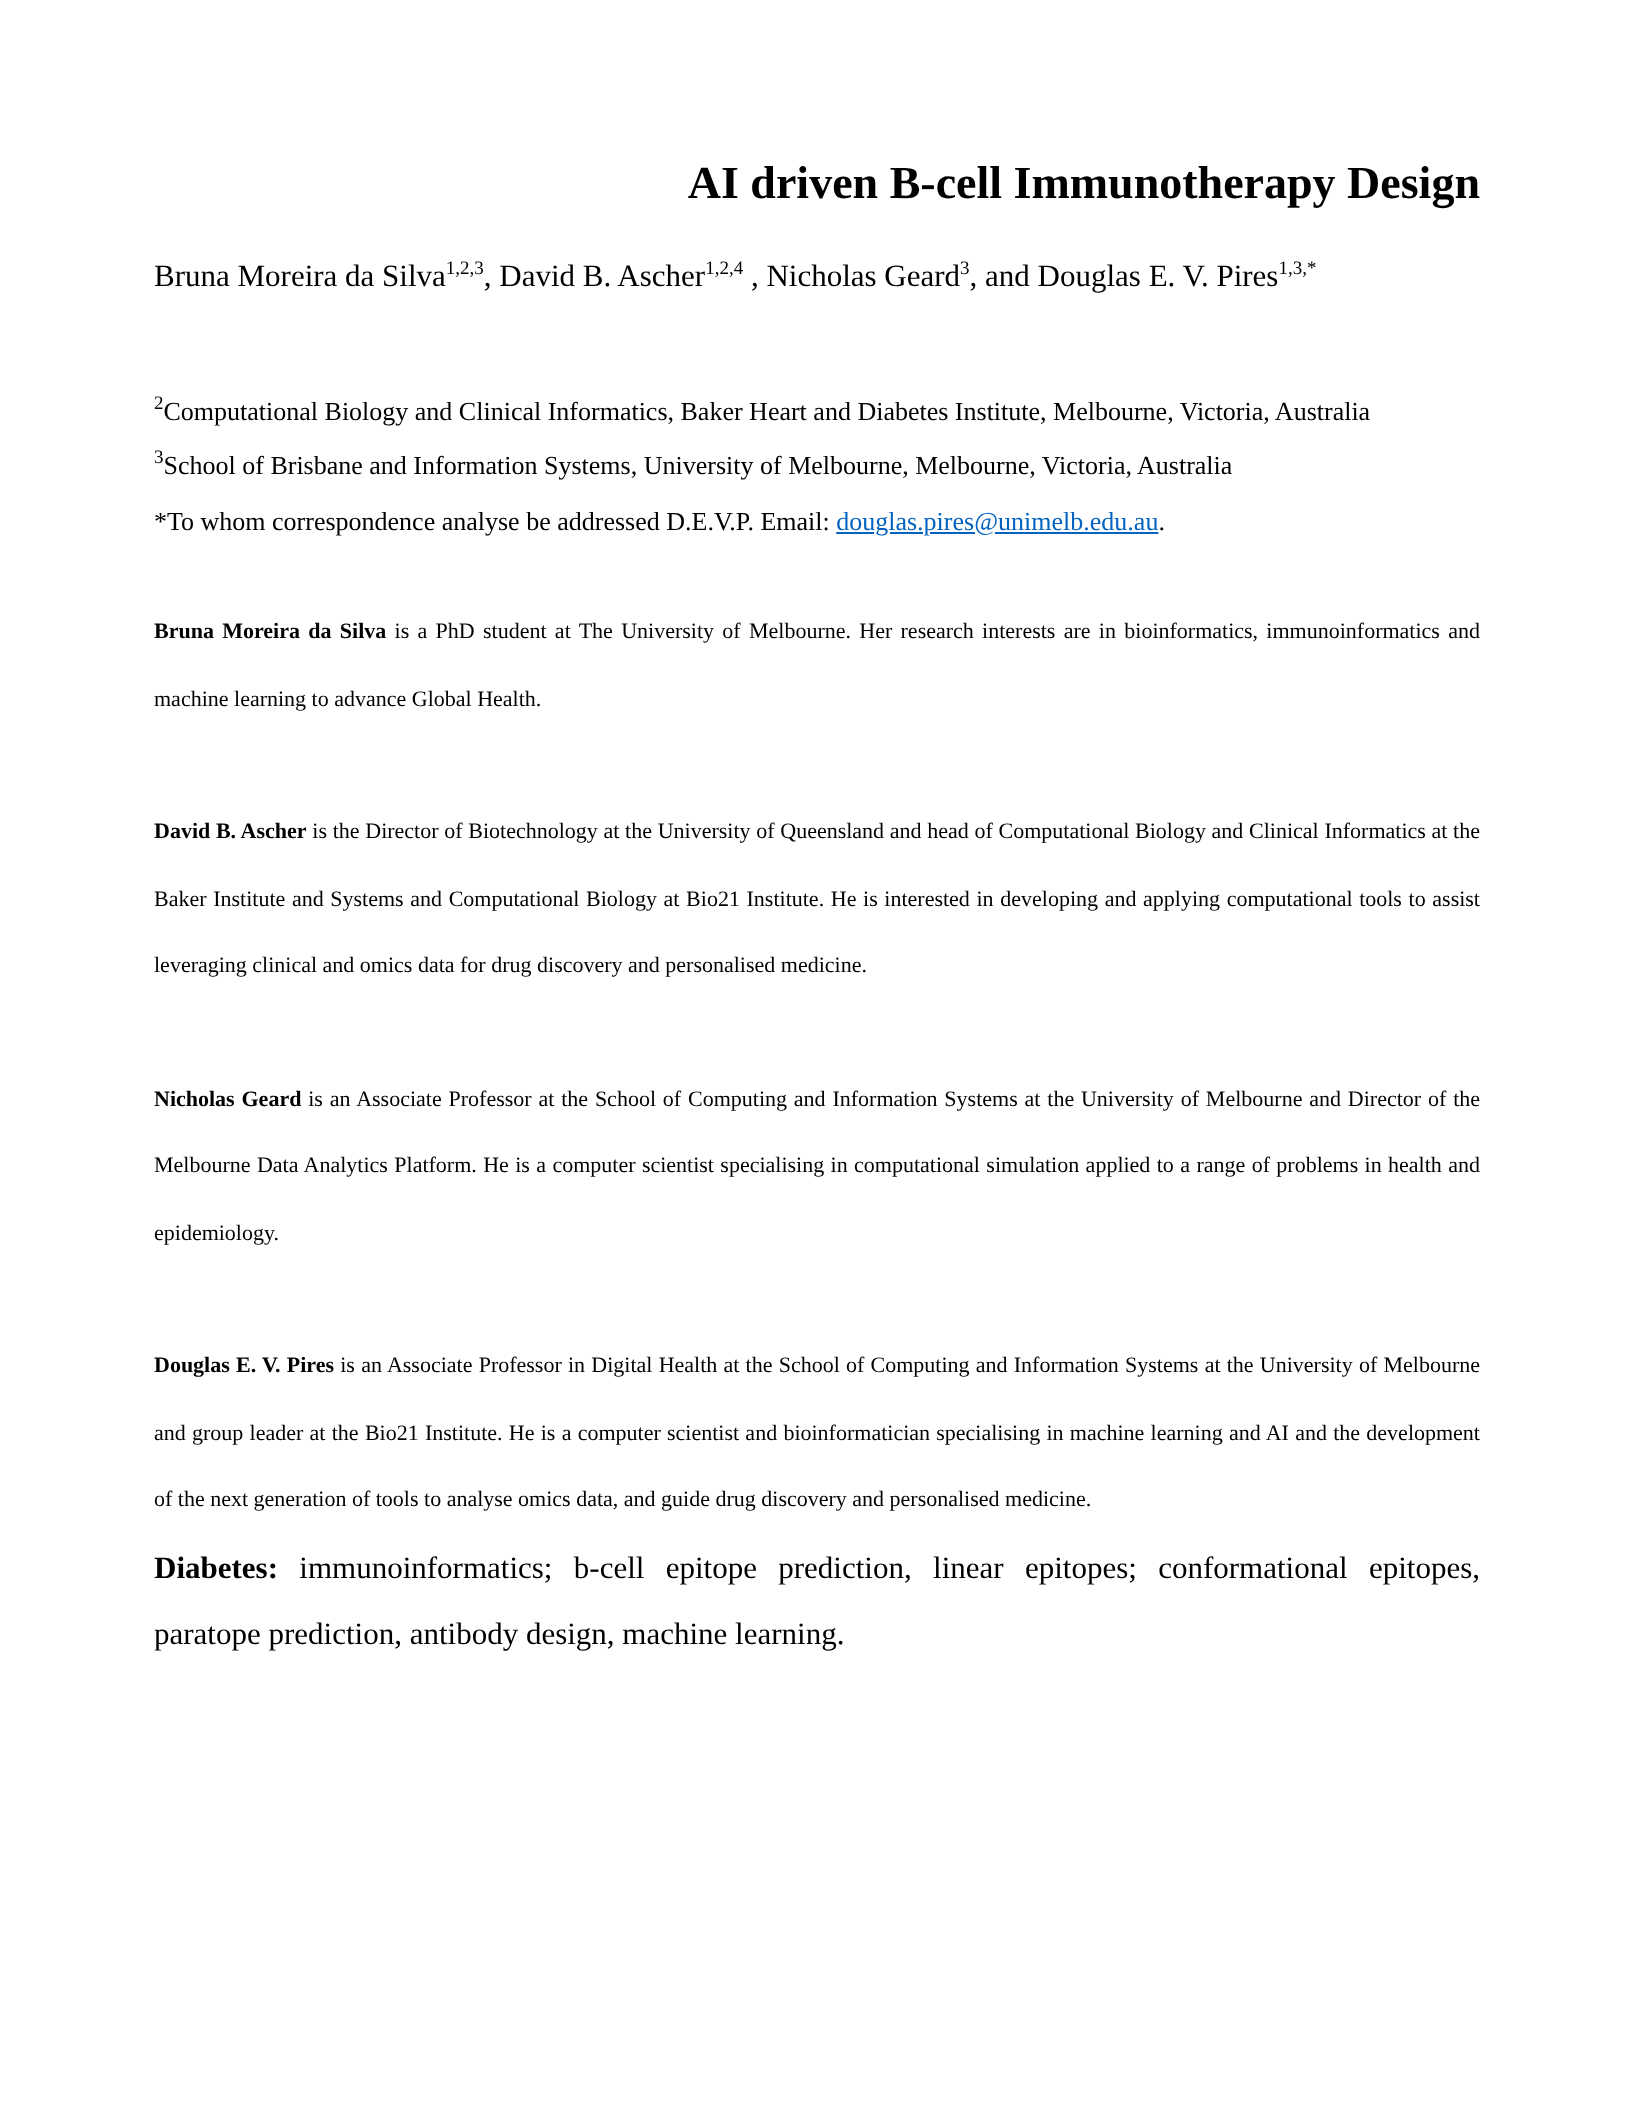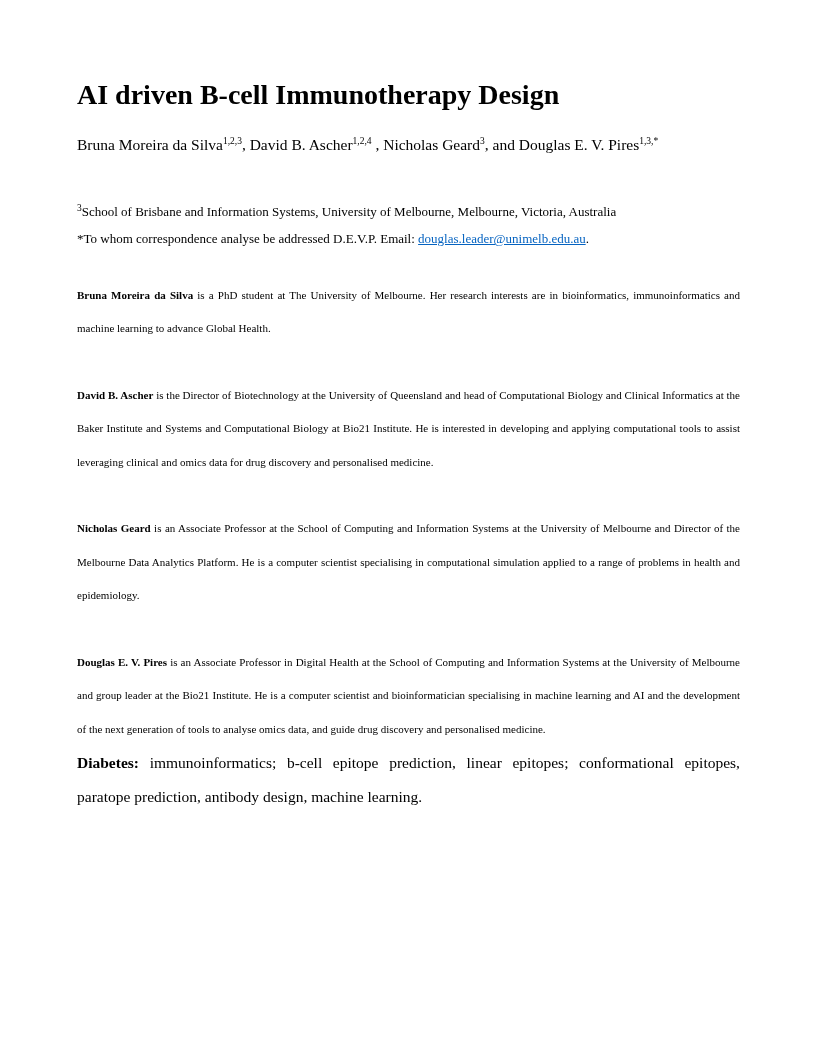--- a/index.html
+++ b/index.html
@@ -13,22 +13,22 @@
     height: 1056px;
     box-sizing: border-box;
     padding: 78px 76px 20px 77px;
     background: #ffffff;
     font-family: "Liberation Serif", serif;
     color: #000000;
     overflow: hidden;
   }
   .title {
     margin: 0;
-    text-align: left;
-    font-size: 28px;
+    text-align: right;
+    font-size: 23px;
     font-weight: bold;
     line-height: 1.2;
   }
   .authors {
     margin: 22px 0 0 0;
     font-size: 15.5px;
     line-height: 22px;
   }
   .authors sup, .affil sup {
     font-size: 9.5px;
@@ -69,22 +69,23 @@
 </head>
 <body>
 
 <div class="page">
 
   <h1 class="title">AI driven B-cell Immunotherapy Design</h1>
 
   <p class="authors"><span><span>Bruna Moreira da Silva</span><sup>1,2,3</sup><span>, </span></span><span><span>David B. Ascher</span><sup>1,2,4</sup><span> , </span></span><span><span>Nicholas Geard</span><sup>3</sup><span>, and </span></span><span><span>Douglas E. V. Pires</span><sup>1,3,*</sup></span></p>
 
   <div class="affiliations">
+    <p class="affil"><sup>2</sup><span>Computational Biology and Clinical Informatics, Baker Heart and Diabetes Institute, Melbourne, Victoria, Australia</span></p>
     <p class="affil"><sup>3</sup><span>School of Brisbane and Information Systems, University of Melbourne, Melbourne, Victoria, Australia</span></p>
-    <p class="affil"><span>*To whom correspondence analyse be addressed D.E.V.P. Email: </span><a class="email-link">douglas.leader@unimelb.edu.au</a><span>.</span></p>
+    <p class="affil"><span>*To whom correspondence analyse be addressed D.E.V.P. Email: </span><a class="email-link">douglas.pires@unimelb.edu.au</a><span>.</span></p>
   </div>
 
   <div class="bios">
     <p class="bio"><b>Bruna Moreira da Silva</b><span> is a PhD student at The University of Melbourne. Her research interests are in bioinformatics, immunoinformatics and machine learning to advance Global Health.</span></p>
     <p class="bio"><b>David B. Ascher</b><span> is the Director of Biotechnology at the University of Queensland and head of Computational Biology and Clinical Informatics at the Baker Institute and Systems and Computational Biology at Bio21 Institute. He is interested in developing and applying computational tools to assist leveraging clinical and omics data for drug discovery and personalised medicine.</span></p>
     <p class="bio"><b>Nicholas Geard</b><span> is an Associate Professor at the School of Computing and Information Systems at the University of Melbourne and Director of the Melbourne Data Analytics Platform. He is a computer scientist specialising in computational simulation applied to a range of problems in health and epidemiology.</span></p>
     <p class="bio" style="margin-bottom:0;"><b>Douglas E. V. Pires</b><span> is an Associate Professor in Digital Health at the School of Computing and Information Systems at the University of Melbourne and group leader at the Bio21 Institute. He is a computer scientist and bioinformatician specialising in machine learning and AI and the development of the next generation of tools to analyse omics data, and guide drug discovery and personalised medicine.</span></p>
   </div>
 
   <p class="keywords"><b>Diabetes:</b><span> immunoinformatics; b-cell epitope prediction, linear epitopes; conformational epitopes, paratope prediction, antibody design, machine learning.</span></p>

